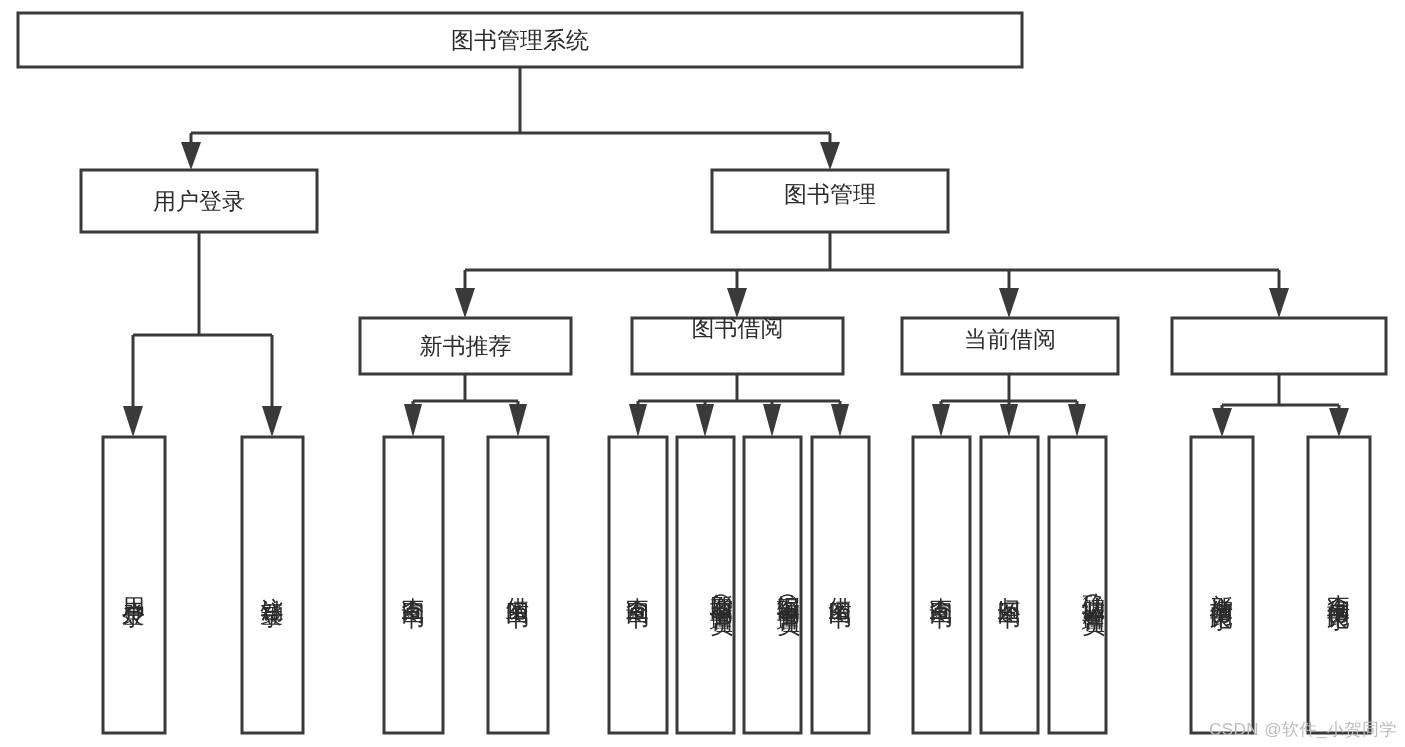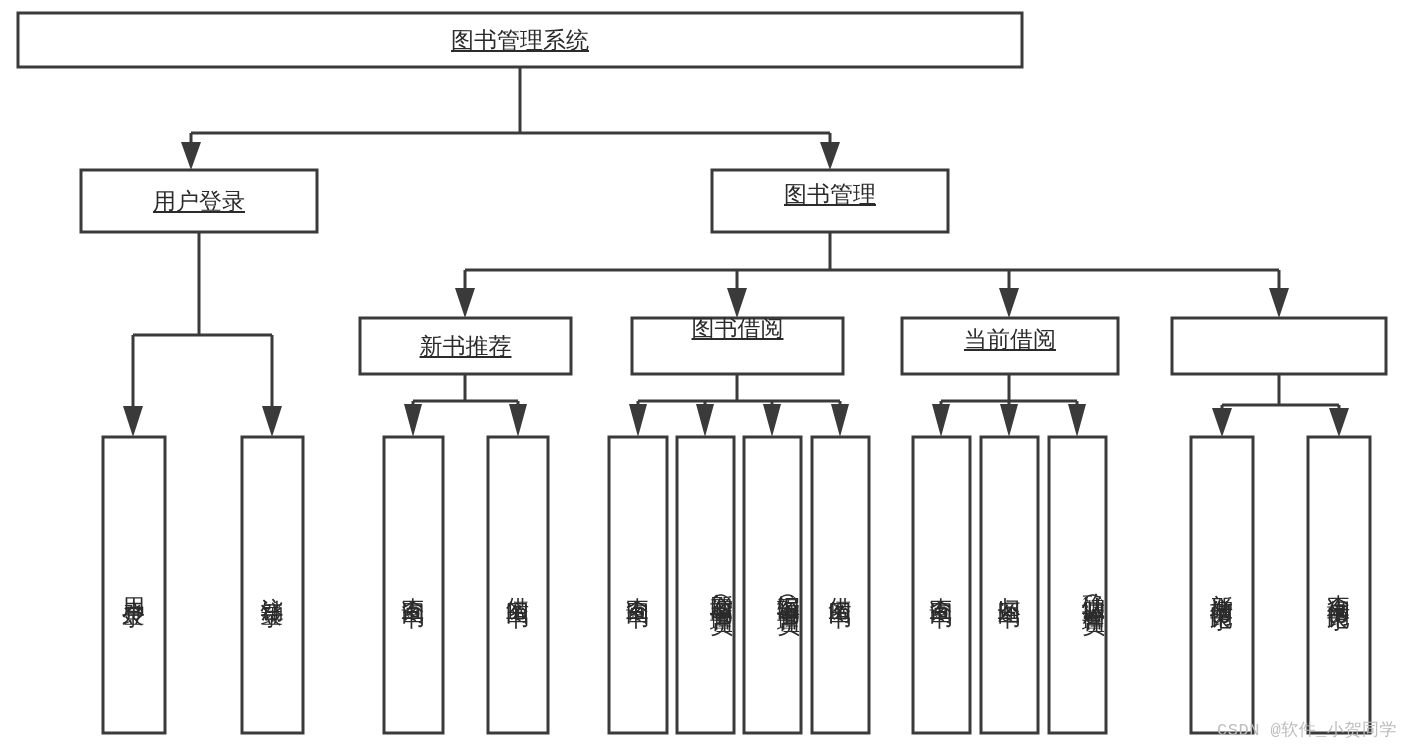--- a/index.html
+++ b/index.html
@@ -62,29 +62,28 @@
   .htext {
     position: absolute;
     display: flex;
     align-items: center;
     justify-content: center;
     color: #2b2b2b;
     font-size: 23px;
     font-family: "Liberation Sans", "DejaVu Sans", sans-serif;
     pointer-events: none;
     white-space: nowrap;
-    text-decoration: underline;
   }
   .watermark {
     position: absolute;
     right: 8px;
     bottom: 6px;
     color: #bdbdbd;
     font-size: 17px;
-    font-family: Liberation Mono, monospace;
+    font-family: Liberation Sans, sans-serif;
     letter-spacing: 0.5px;
     user-select: none;
   }
 </style>
 </head>
 <body>
 
 <div id="canvas-wrap">
 
   <svg class="diagram" viewBox="0 0 1405 747">

